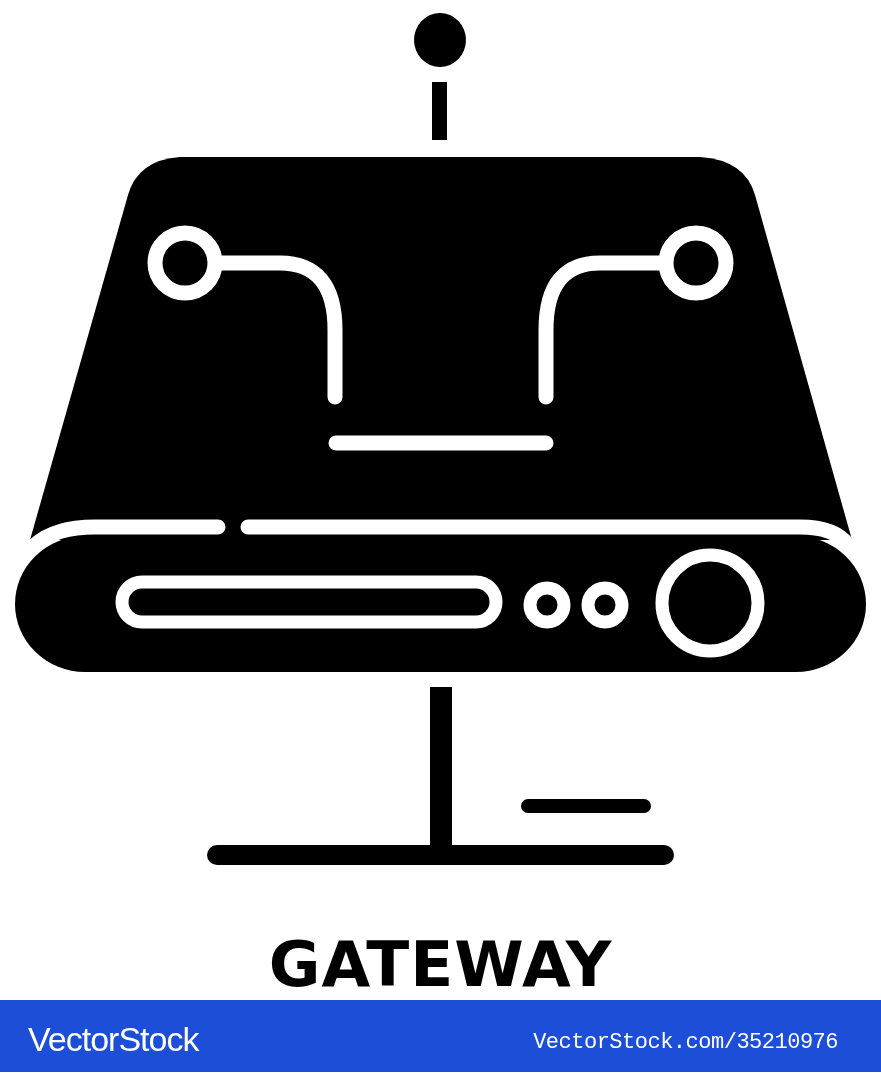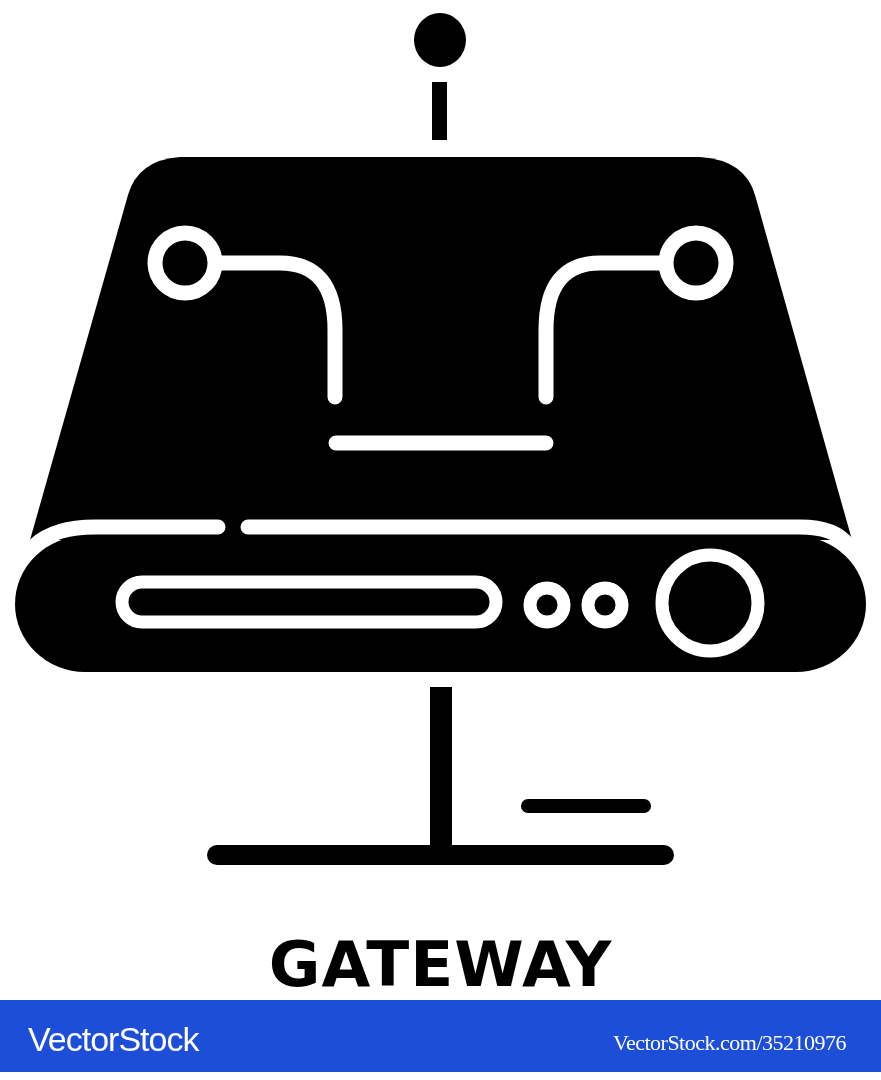--- a/index.html
+++ b/index.html
@@ -1,21 +1,21 @@
 <!DOCTYPE html>
 <html><head>
 <meta charset="utf-8">
 <style>
   html, body { margin:0; padding:0; background:#ffffff; }
   body { width:881px; height:1080px; position:relative; overflow:hidden; font-family:"DejaVu Sans", sans-serif; }
   #icon { position:absolute; left:0; top:0; width:881px; height:1000px; }
   .caption { position:absolute; left:0; top:925px; width:881px; text-align:center; font-family:"DejaVu Sans", sans-serif; font-weight:bold; font-size:63px; letter-spacing:1px; color:#000; line-height:80px; }
   .footer { position:absolute; left:0; top:1000px; width:881px; height:72px; background:#1d4ed8; color:#ffffff; }
   .brand { position:absolute; left:28px; top:20px; font-family:"Liberation Sans", sans-serif; font-size:34px; letter-spacing:-1px; }
-  .url { position:absolute; right:35px; top:30px; font-family:Liberation Serif, serif; font-size:22px; letter-spacing:-0.5px; }
+  .url { position:absolute; right:43px; top:30px; font-family:Liberation Mono, monospace; font-size:22px; letter-spacing:-0.5px; }
 </style>
 </head>
 <body>
 
 <svg id="icon" viewBox="0 0 881 1000" xmlns="http://www.w3.org/2000/svg">
 
   <ellipse cx="440" cy="40" rx="26" ry="27" fill="#000"></ellipse>
   <rect x="432" y="82" width="15" height="58" fill="#000"></rect>
 
   <path d="M180,157 L700,157 Q745,160 755,195 L852,540 L30,540 L128,195 Q138,160 180,157 Z" fill="#000"></path>

